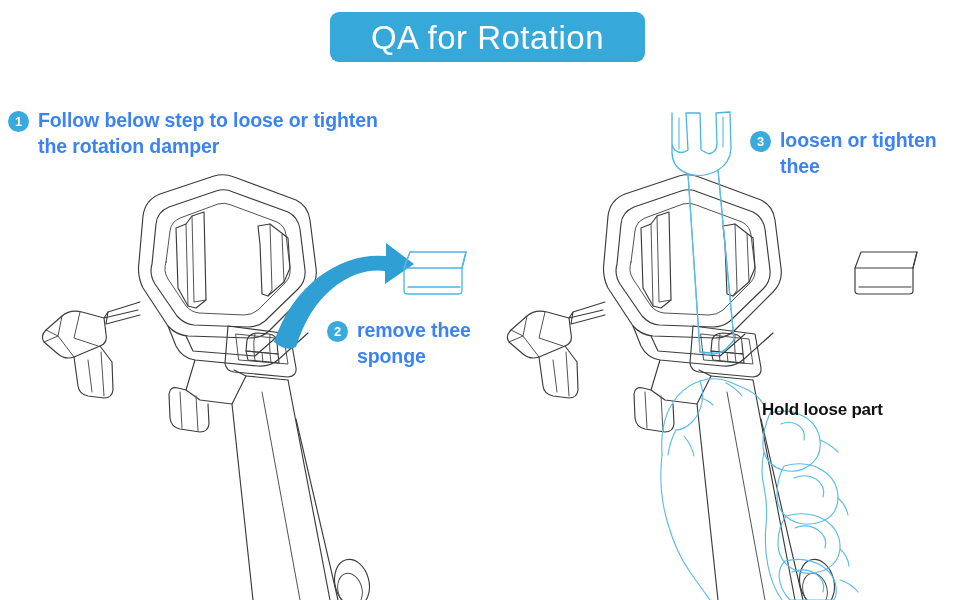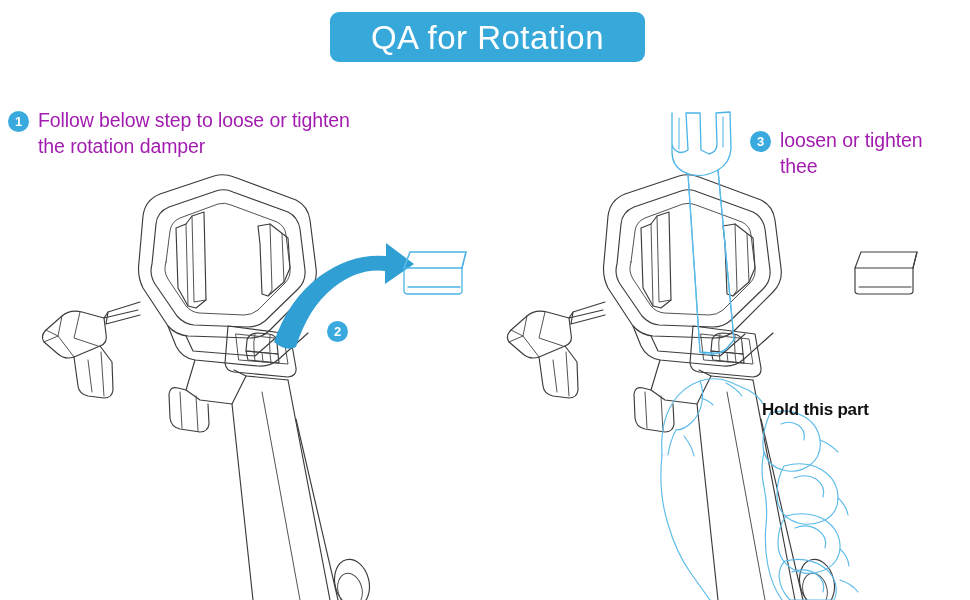--- a/index.html
+++ b/index.html
@@ -57,23 +57,23 @@
     background: #3aaade;
     color: #ffffff;
     font-size: 13px;
     font-weight: 700;
     line-height: 21px;
     text-align: center;
     margin-top: 3px;
     user-select: none;
   }
   .step-text {
-    color: #a21caf;
+    color: #3b82f6;
     font-size: 19.5px;
-    font-weight: 400;
+    font-weight: 700;
     line-height: 1.32;
     white-space: pre-line;
     letter-spacing: -0.1px;
   }
 
   #step-1 { left: 8px;  top: 108px; }
   #step-2 { left: 327px; top: 318px; }
   #step-3 { left: 750px; top: 128px; }
 
   
@@ -290,23 +290,25 @@
   </div>
 
   <div class="step" id="step-1">
     <div class="badge">1</div>
     <div class="step-text">Follow below step to loose or tighten
 the rotation damper</div>
   </div>
 
   <div class="step" id="step-2">
     <div class="badge">2</div>
+    <div class="step-text">remove thee
+sponge</div>
   </div>
 
   <div class="step" id="step-3">
     <div class="badge">3</div>
     <div class="step-text">loosen or tighten
 thee</div>
   </div>
 
-  <div id="hold-label">Hold this part</div>
+  <div id="hold-label">Hold loose part</div>
 
 </div>
 
 </body></html>

